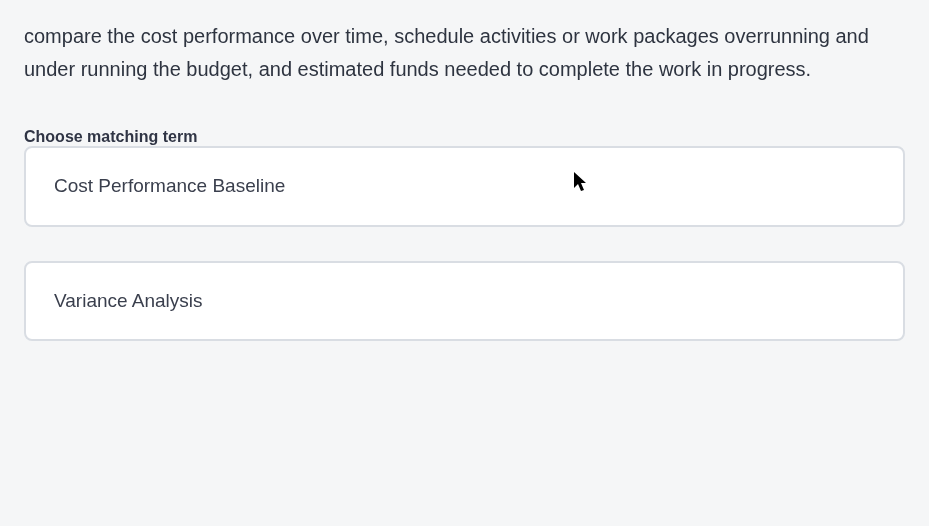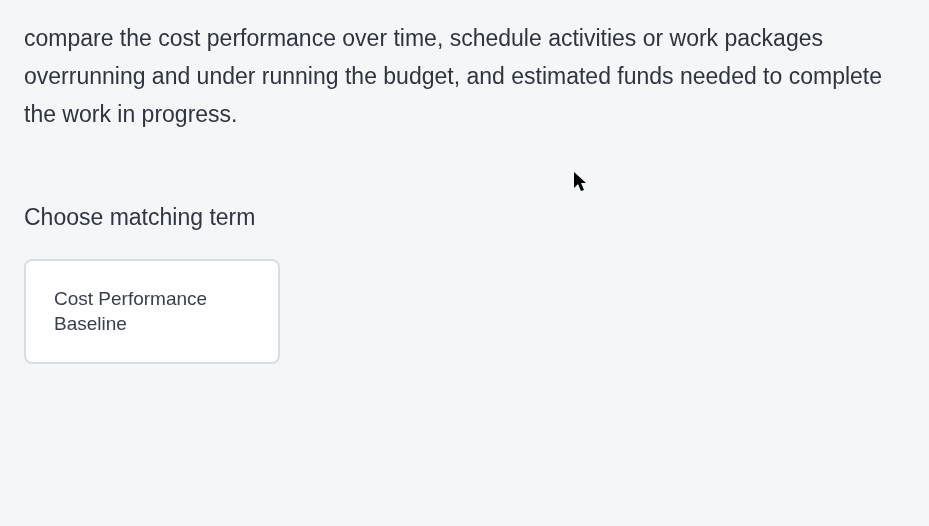--- a/index.html
+++ b/index.html
@@ -10,35 +10,34 @@
     body {
       font-family: -apple-system, BlinkMacSystemFont, 'Segoe UI', Helvetica, Arial, sans-serif;
       background: #f5f6f7;
       width: 929px;
       height: 526px;
       padding: 20px 24px;
       color: #303545;
       overflow: hidden;
     }
     .question-text {
-      font-size: 23px;
+      font-size: 20px;
       line-height: 1.65;
       color: #2e3440;
       font-weight: 400;
-      margin-bottom: 70px;
+      margin-bottom: 42px;
     }
     .instruction {
-      font-size: 23px;
-      font-weight: 400;
+      font-size: 16px;
+      font-weight: 700;
       color: #303545;
-      margin-bottom: 28px;
     }
     .options {
       display: grid;
-      grid-template-columns: 1fr 1fr 1fr;
+      grid-template-columns: 1fr;
       column-gap: 56px;
       row-gap: 34px;
     }
     .option {
       background: #ffffff;
       border: 2px solid #d9dde3;
       border-radius: 8px;
       padding: 26px 28px;
       font-size: 19px;
       color: #3a3f4d;
@@ -56,17 +55,18 @@
   </style>
 </head>
 <body>
 
 <div class="question-text">compare the cost performance over time, schedule activities or work packages overrunning and under running the budget, and estimated funds needed to complete the work in progress.</div>
 
 <div class="instruction">Choose matching term</div>
 
 <div class="options">
   <button class="option">Cost Performance Baseline</button>
+  <button class="option">Variance Analysis</button>
 </div>
 
 <svg class="cursor" width="16" height="20" viewBox="0 0 16 20">
   <path d="M0 0 L0 16 L4 12 L7 19 L10 18 L7 11 L12 11 Z" fill="#000000"></path>
 </svg>
 
 </body></html>

